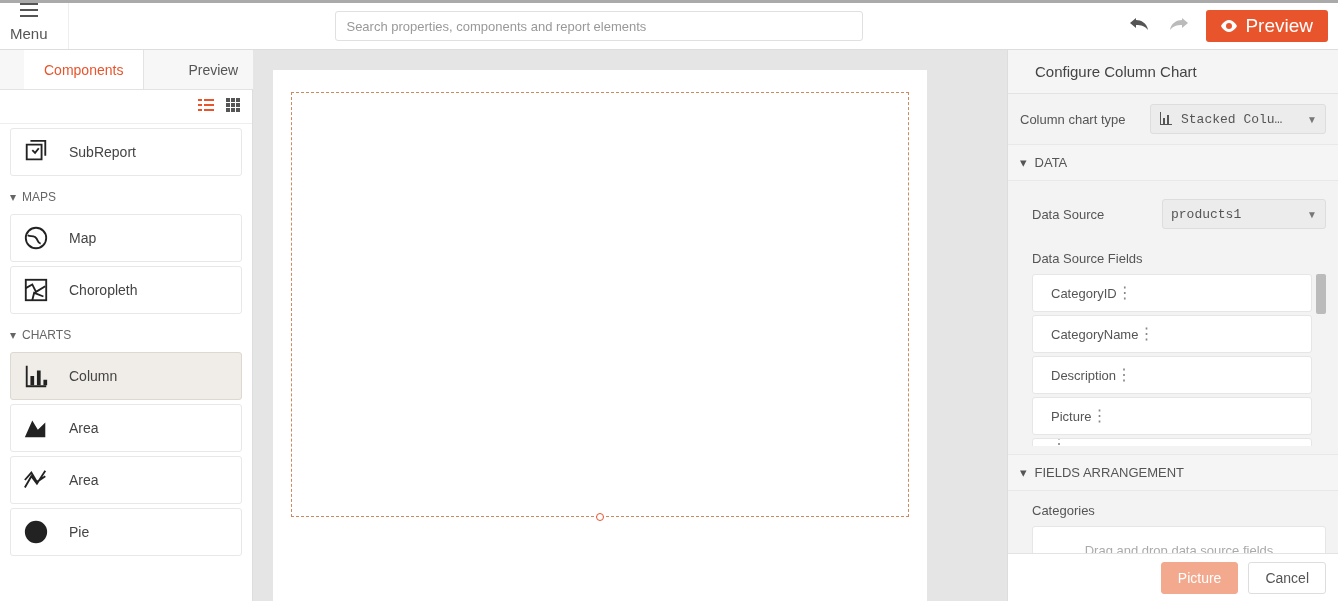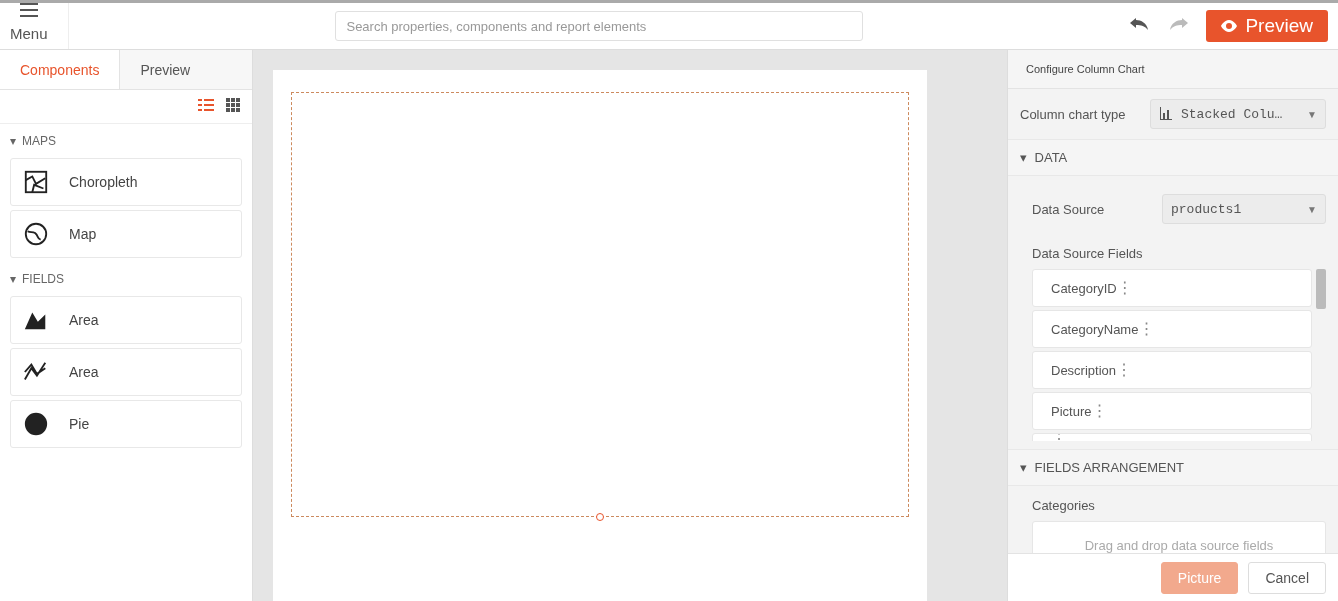--- a/index.html
+++ b/index.html
@@ -93,20 +93,21 @@
       background: #f7f7f7;
     }
     .tab {
       padding: 0 20px;
       display: flex;
       align-items: center;
       font-size: 14px;
       color: #555;
       cursor: pointer;
       background: #f7f7f7;
+      margin-left: 24px;
     }
     .tab.active {
       color: #e8542c;
       background: #fff;
       border-right: 1px solid #e3e3e3;
     }
     .view-toggle {
       height: 34px;
       display: flex;
       align-items: center;
@@ -194,22 +195,22 @@
     
     .right-panel {
       width: 331px;
       border-left: 1px solid #ddd;
       background: #f3f3f3;
       display: flex;
       flex-direction: column;
       position: relative;
     }
     .config-title {
-      padding: 13px 18px;
-      font-size: 11px;
+      padding: 13px 27px;
+      font-size: 15px;
       color: #444;
       border-bottom: 1px solid #e3e3e3;
       background: #f5f5f5;
     }
     .config-body {
       flex: 1;
       overflow: hidden;
       display: flex;
       flex-direction: column;
     }
@@ -383,47 +384,65 @@
           </svg>
       </span>
       <span class="vt-icon">
         <svg width="14" height="14" viewBox="0 0 14 14">
             <path d="M0 0h4v4H0zM5 0h4v4H5zM10 0h4v4h-4zM0 5h4v4H0zM5 5h4v4H5zM10 5h4v4h-4zM0 10h4v4H0zM5 10h4v4H5zM10 10h4v4h-4z" fill="#555"></path>
           </svg>
       </span>
     </div>
 
     <div class="sidebar-body">
+      <div class="comp-item">
+        <span class="comp-icon">
+          <svg width="26" height="26" viewBox="0 0 28 28">
+              <path d="M4 6h16v16H4z M8 2h16v16" fill="none" stroke="#222" stroke-width="2"></path>
+              <path d="M10 12l3 3 4-5" fill="none" stroke="#222" stroke-width="2"></path>
+            </svg>
+        </span>
+        <span>SubReport</span>
+      </div>
 
       <div class="group-hd">
         <span>▾</span>
         <span>MAPS</span>
       </div>
       <div class="comp-item">
         <span class="comp-icon">
           <svg width="26" height="26" viewBox="0 0 28 28">
+              <circle cx="14" cy="14" r="11" fill="none" stroke="#222" stroke-width="2"></circle>
+              <path d="M5 11c3 2 5 0 8 2 4 3 2 6 6 7" fill="none" stroke="#222" stroke-width="2"></path>
+            </svg>
+        </span>
+        <span>Map</span>
+      </div>
+      <div class="comp-item">
+        <span class="comp-icon">
+          <svg width="26" height="26" viewBox="0 0 28 28">
               <rect x="3" y="3" width="22" height="22" fill="none" stroke="#222" stroke-width="2"></rect>
               <path d="M3 12l7-4 4 8 10-6M10 25l2-8 10 4" fill="none" stroke="#222" stroke-width="2"></path>
             </svg>
         </span>
         <span>Choropleth</span>
       </div>
-      <div class="comp-item">
-        <span class="comp-icon">
-          <svg width="26" height="26" viewBox="0 0 28 28">
-              <circle cx="14" cy="14" r="11" fill="none" stroke="#222" stroke-width="2"></circle>
-              <path d="M5 11c3 2 5 0 8 2 4 3 2 6 6 7" fill="none" stroke="#222" stroke-width="2"></path>
-            </svg>
-        </span>
-        <span>Map</span>
-      </div>
 
       <div class="group-hd">
         <span>▾</span>
-        <span>FIELDS</span>
+        <span>CHARTS</span>
+      </div>
+      <div class="comp-item selected">
+        <span class="comp-icon">
+          <svg width="26" height="26" viewBox="0 0 28 28">
+              <path d="M3 24V3h2v21zM3 24h22v2H3z" fill="#222"></path>
+              <path d="M8 24V14h4v10zM15 24V8h4v16zM22 24V18h4v6z" fill="#222"></path>
+            </svg>
+        </span>
+        <span>Column</span>
       </div>
       <div class="comp-item">
         <span class="comp-icon">
           <svg width="26" height="26" viewBox="0 0 28 28">
               <path d="M2 24L10 6l6 10 8-8v16z" fill="#222"></path>
             </svg>
         </span>
         <span>Area</span>
       </div>
       <div class="comp-item">

